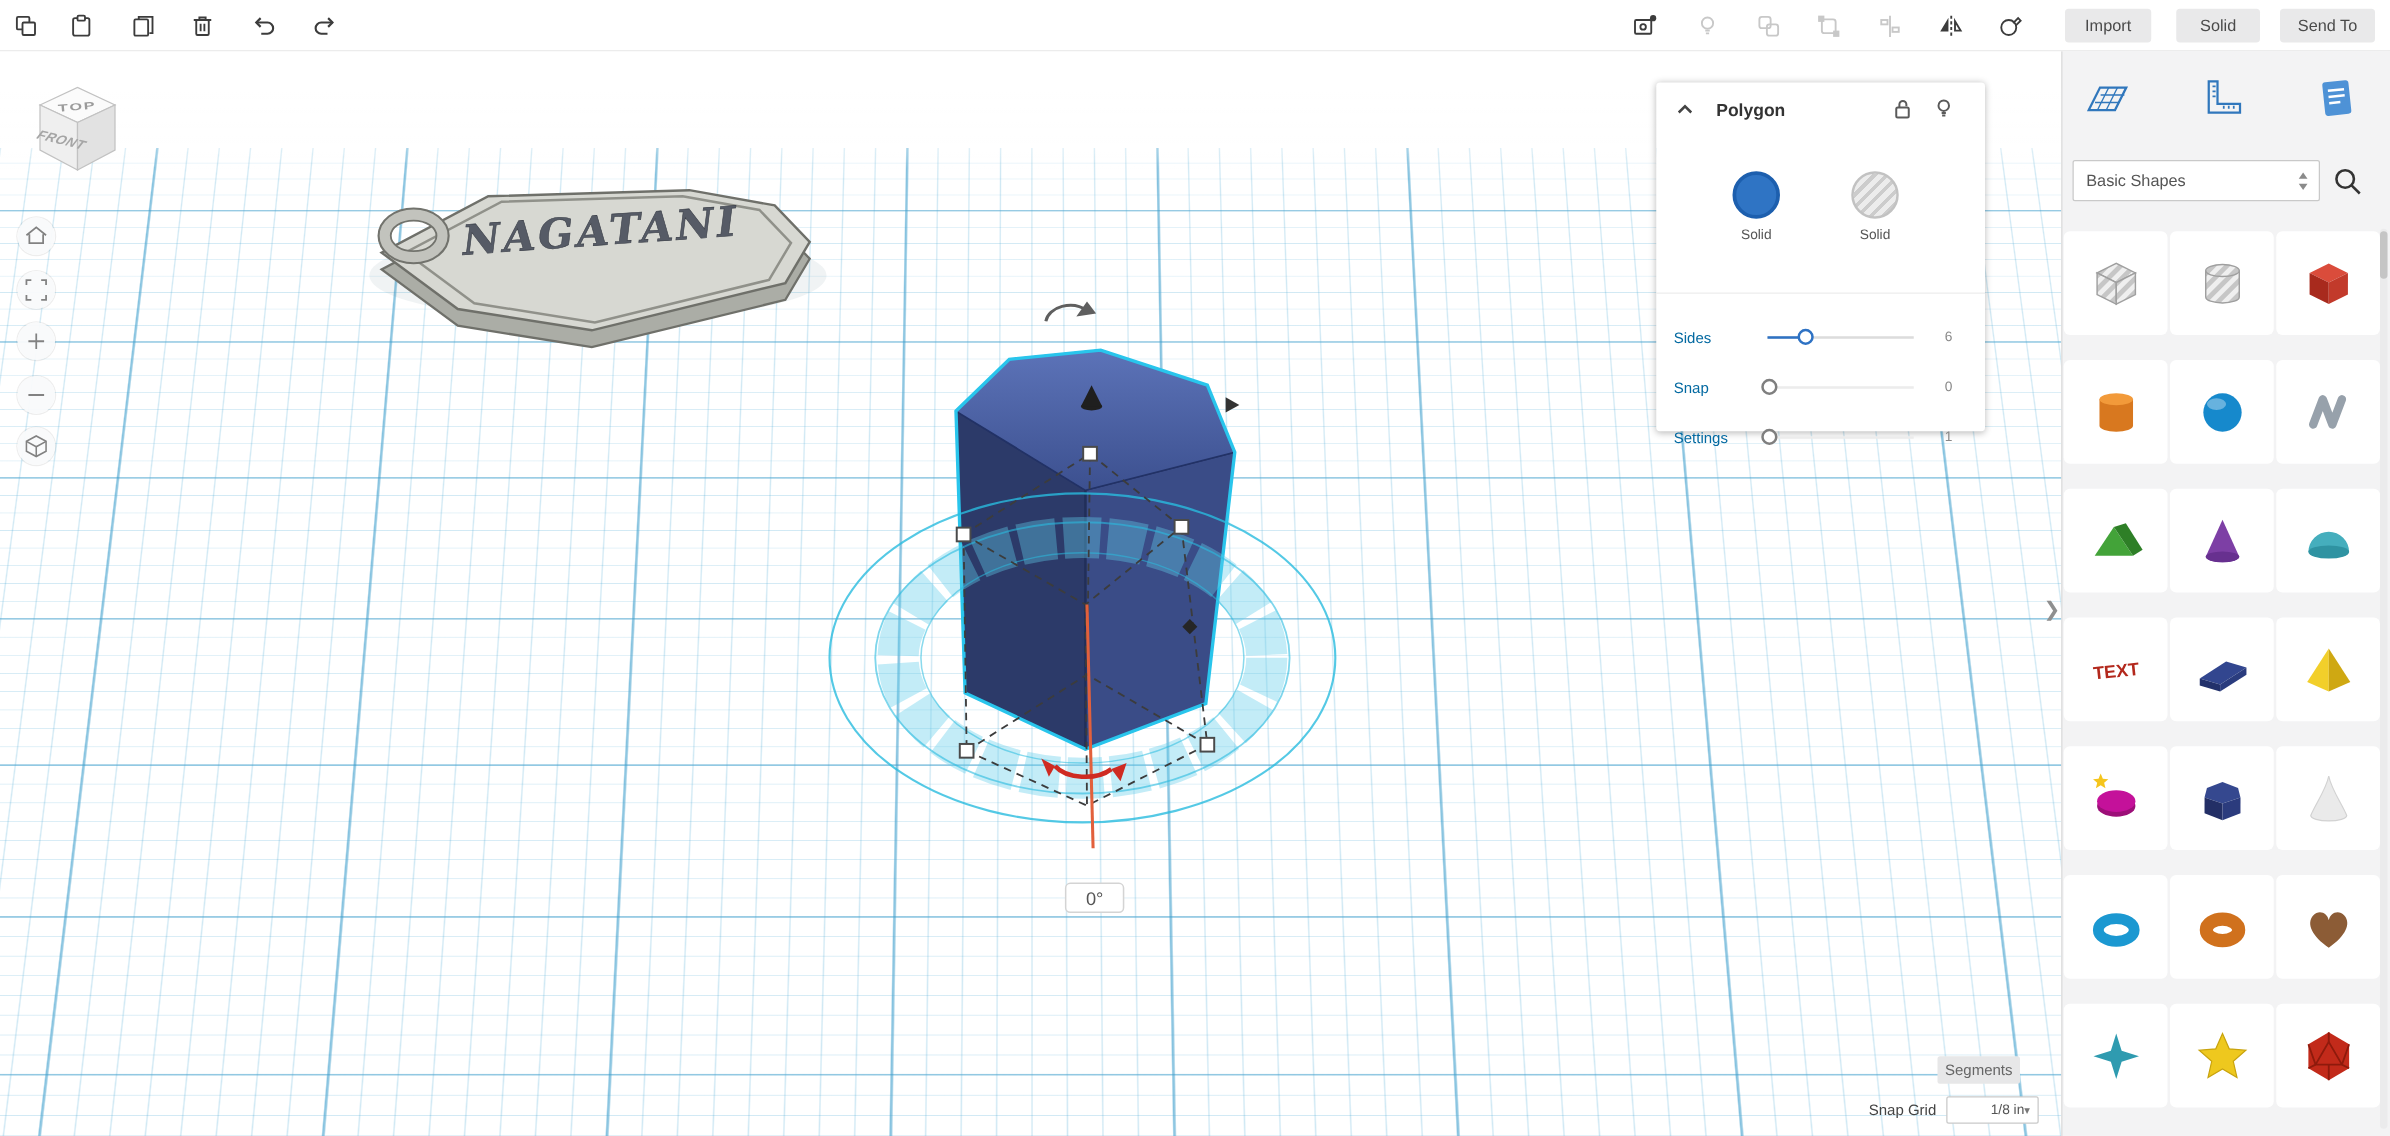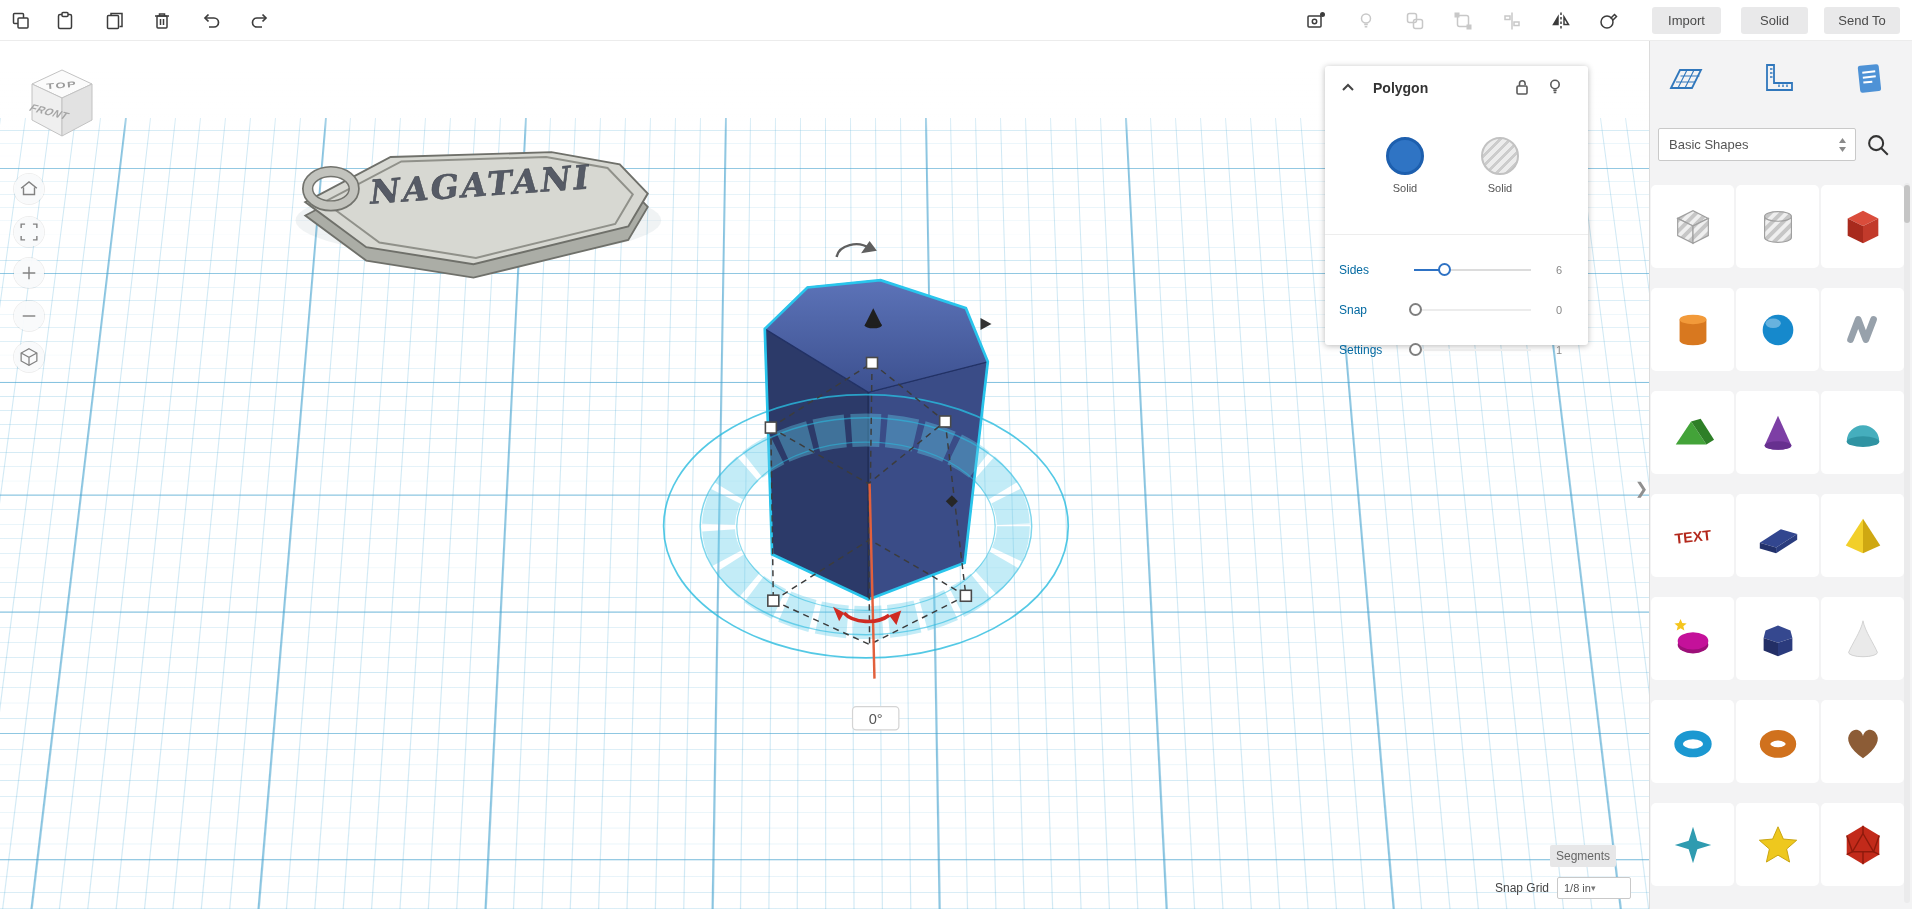--- a/index.html
+++ b/index.html
@@ -67,21 +67,21 @@
   .sp-track { position:absolute; right:2px; top:143px; bottom:6px; width:6px; background:#ebebec; border-radius:3px; }
   .sp-thumb { position:absolute; right:2px; top:145px; width:6px; height:38px; background:#c5c5c5; border-radius:3px; cursor:pointer; }
 
   
   .settings-btn { position:absolute; right:33px; top:805px; width:66px; height:22px; background:#e7e7e8;
                   border-radius:2px; font-size:12px; color:#666; display:flex; align-items:center;
                   justify-content:center; z-index:6; cursor:pointer; }
   .snap-bar { position:absolute; right:18px; top:837px; display:flex; align-items:center; gap:8px;
               font-size:12px; color:#444; z-index:6; }
   .snap-select { width:74px; height:22px; background:#fff; border:1px solid #c9c9c9; border-radius:2px;
-                 font-size:11px; color:#555; display:flex; align-items:center; justify-content:flex-start;
+                 font-size:11px; color:#555; display:flex; align-items:center; justify-content:flex-end;
                  padding:0 6px; box-sizing:border-box; cursor:pointer; }
   .collapse-tab { position:absolute; right:0; top:425px; width:15px; height:46px; display:flex;
                   align-items:center; justify-content:center; color:#8f8f8f; font-size:16px;
                   z-index:6; cursor:pointer; }
 </style>
 </head>
 <body>
 
 <svg width="0" height="0" style="position:absolute" aria-hidden="true">
   <defs>

